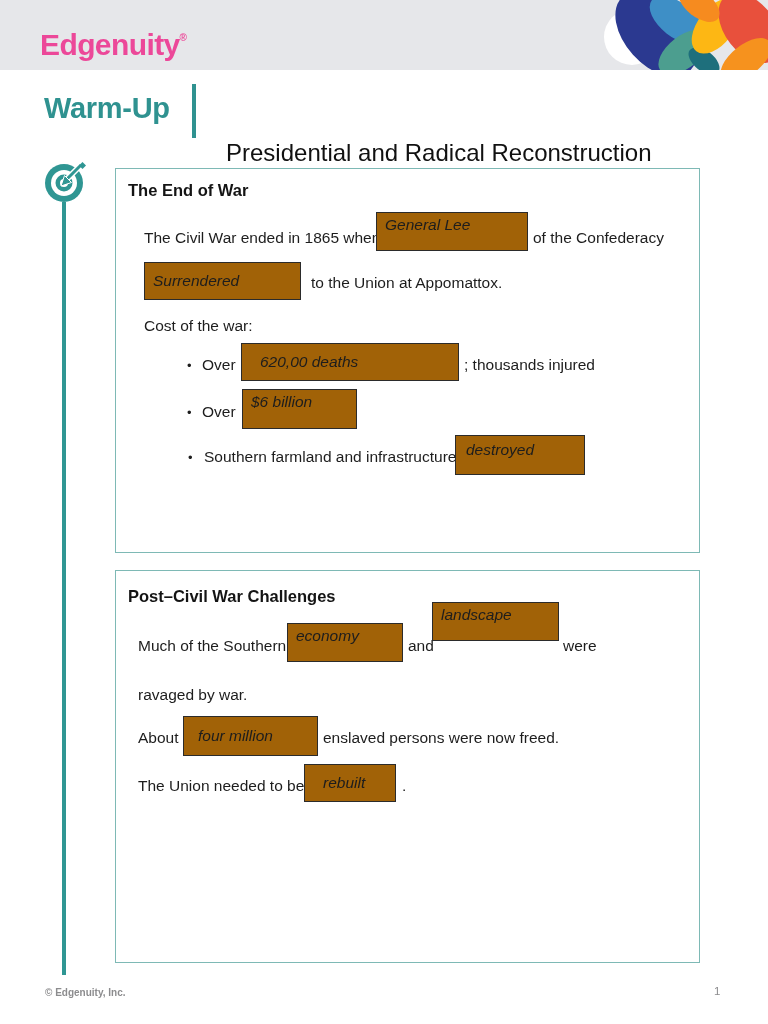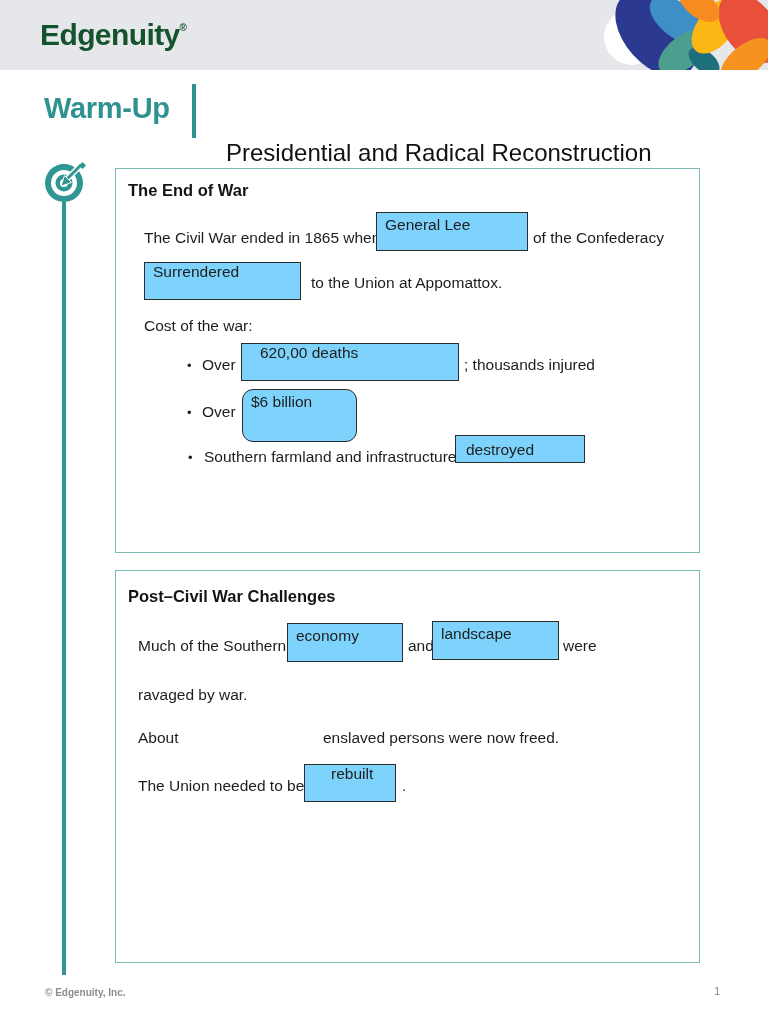--- a/index.html
+++ b/index.html
@@ -3,21 +3,21 @@
 <meta charset="utf-8">
 <style>
   * { margin:0; padding:0; box-sizing:border-box; }
   html,body { background:#ffffff; }
   body { font-family:"Liberation Sans","DejaVu Sans",sans-serif; color:#1d1d1d; }
   .page { position:relative; width:768px; height:1024px; background:#ffffff; overflow:hidden; }
   .abs { position:absolute; }
 
   
   .header-strip { left:0; top:0; width:768px; height:70px; background:#E6E7EA; }
-  .brand { left:40px; top:18px; font-size:30px; font-weight:bold; color:#14532d; letter-spacing:-0.6px; }
+  .brand { left:40px; top:28px; font-size:30px; font-weight:bold; color:#ec4899; letter-spacing:-0.6px; }
   .brand sup { font-size:10px; vertical-align:14px; }
   .logo-svg { right:0; top:0; width:168px; height:70px; display:block; }
 
   
   .warmup-label { left:44px; top:92px; font-size:29px; font-weight:bold; color:#2F9290; letter-spacing:-0.3px; }
   .banner-divider { left:192px; top:84px; width:4px; height:54px; background:#2F9290; }
   .lesson-title { left:226px; top:99px; font-size:24px; color:#111111;margin-top:40px; }
 
   
   .timeline-line { left:62px; top:202px; width:4px; height:773px; background:#2F9693; }
@@ -25,24 +25,24 @@
 
   
   .card { background:#ffffff; border:1.5px solid #7EB9B5; }
   .card1 { left:115px; top:168px; width:585px; height:385px; }
   .card2 { left:115px; top:570px; width:585px; height:393px; }
   .card-heading { font-size:16.5px; font-weight:bold; color:#141414; }
 
   .txt { font-size:15.5px; color:#1d1d1d; white-space:nowrap; }
   .bullet-dot { font-size:13px; }
 
-  .blank { position:absolute; background:#7dd3fc; border:1.7px solid #2B2B2B; display:flex; }
+  .blank { position:absolute; background:#a16207; border:1.7px solid #2B2B2B; display:flex;font-style:italic; }
   .blank .blank-text { font-size:15.5px; color:#1d1d1d; white-space:nowrap; }
   .blank--top { align-items:flex-start; padding:3px 0 0 8px; }
-  .blank--mid { padding-left:8px; }
+  .blank--mid { align-items:center; padding-left:8px; }
 
   
   .footer-copyright { left:45px; top:987px; font-size:10px; font-weight:bold; color:#8C8C8E; }
   .page-number { left:714px; top:985px; font-size:11.5px; color:#8C8C8E; }
 </style>
 </head>
 <body>
 
 <div class="page">
 
@@ -96,50 +96,53 @@
 
   <span class="abs txt bullet-dot" style="left:187px; top:358px;">•</span>
   <span class="abs txt" style="left:202px; top:356px;">Over</span>
   <div class="blank blank--mid" style="left:241px; top:343px; width:218px; height:38px; padding-left:18px;">
     <span class="blank-text">620,00 deaths</span>
   </div>
   <span class="abs txt" style="left:464px; top:356px;">; thousands injured</span>
 
   <span class="abs txt bullet-dot" style="left:187px; top:405px;">•</span>
   <span class="abs txt" style="left:202px; top:403px;">Over</span>
-  <div class="blank blank--top" style="left:242px; top:389px; width:115px; height:53px;border-radius:11px;">
+  <div class="blank blank--top" style="left:242px; top:389px; width:115px; height:40px;">
     <span class="blank-text">$6 billion</span>
   </div>
 
   <span class="abs txt bullet-dot" style="left:188px; top:450px;">•</span>
   <span class="abs txt" style="left:204px; top:448px;">Southern farmland and infrastructure</span>
-  <div class="blank blank--top" style="left:455px; top:435px; width:130px; height:28px; padding-top:5px; padding-left:10px;">
+  <div class="blank blank--top" style="left:455px; top:435px; width:130px; height:40px; padding-top:5px; padding-left:10px;">
     <span class="blank-text">destroyed</span>
   </div>
 
   <div class="abs card card2"></div>
   <div class="abs card-heading" style="left:128px; top:587px;">Post–Civil War Challenges</div>
 
   <span class="abs txt" style="left:138px; top:637px;">Much of the Southern</span>
   <div class="blank blank--top" style="left:287px; top:623px; width:116px; height:39px;">
     <span class="blank-text">economy</span>
   </div>
   <span class="abs txt" style="left:408px; top:637px;">and</span>
-  <div class="blank blank--top" style="left:432px; top:621px; width:127px; height:39px;">
+  <div class="blank blank--top" style="left:432px; top:602px; width:127px; height:39px;">
     <span class="blank-text">landscape</span>
   </div>
   <span class="abs txt" style="left:563px; top:637px;">were</span>
 
   <span class="abs txt" style="left:138px; top:686px;">ravaged by war.</span>
 
   <span class="abs txt" style="left:138px; top:729px;">About</span>
+  <div class="blank blank--mid" style="left:183px; top:716px; width:135px; height:40px; padding-left:14px;">
+    <span class="blank-text">four million</span>
+  </div>
   <span class="abs txt" style="left:323px; top:729px;">enslaved persons were now freed.</span>
 
   <span class="abs txt" style="left:138px; top:777px;">The Union needed to be</span>
-  <div class="blank blank--mid" style="left:304px; top:764px; width:92px; height:38px; padding-left:26px;">
+  <div class="blank blank--mid" style="left:304px; top:764px; width:92px; height:38px; padding-left:18px;">
     <span class="blank-text">rebuilt</span>
   </div>
   <span class="abs txt" style="left:402px; top:777px;">.</span>
 
   <div class="abs footer-copyright">© Edgenuity, Inc.</div>
   <div class="abs page-number">1</div>
 
 </div>
 
 </body></html>

